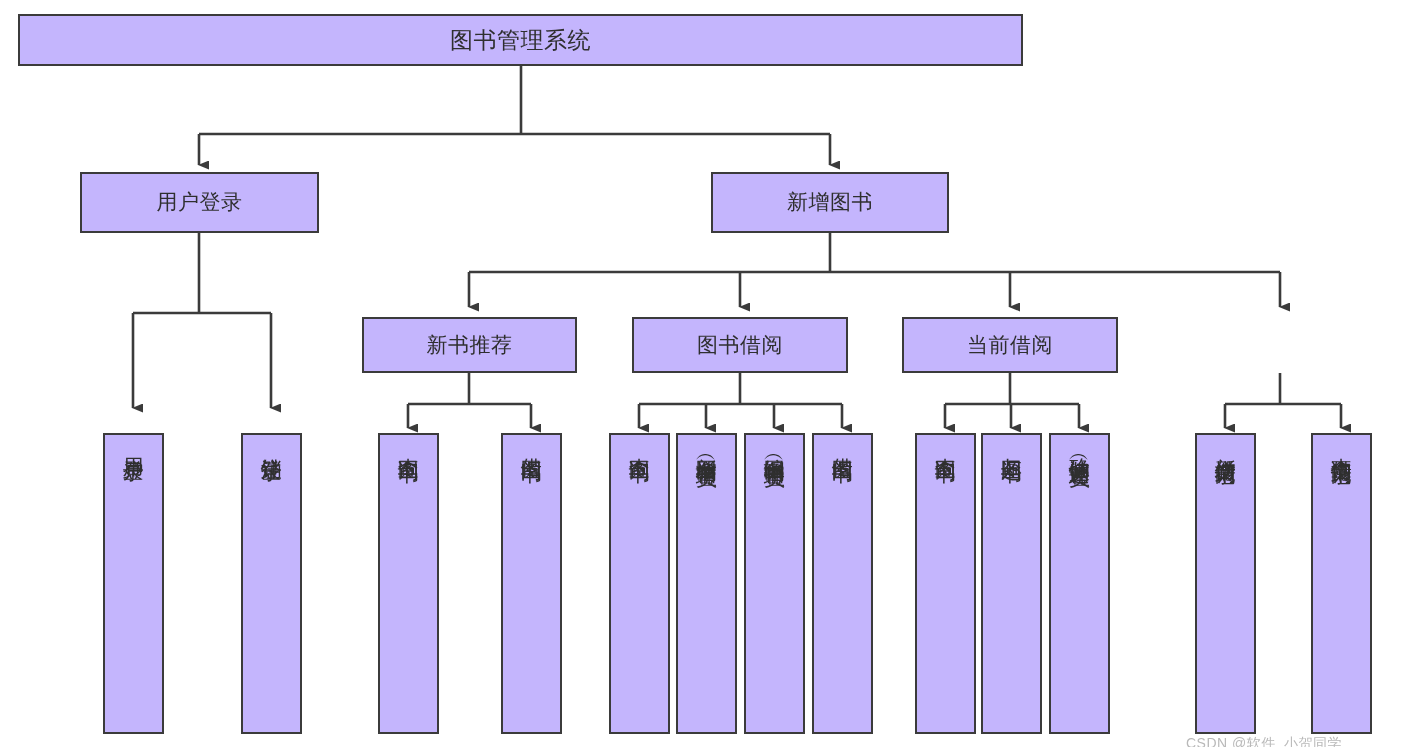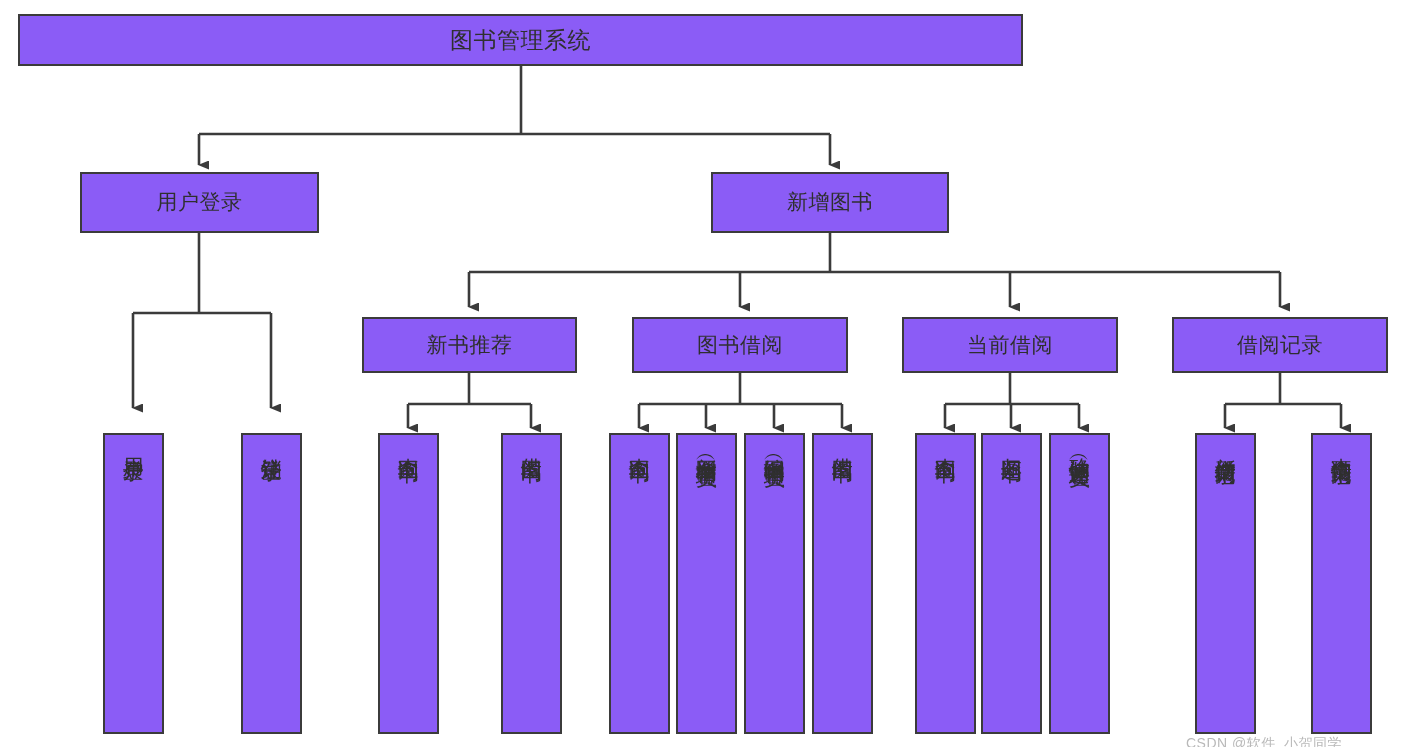--- a/index.html
+++ b/index.html
@@ -23,21 +23,21 @@
     left: 0;
     top: 0;
     width: 1405px;
     height: 747px;
     pointer-events: none;
   }
   .node {
     position: absolute;
     box-sizing: border-box;
     border: 2.5px solid #3b3b3b;
-    background: #8b5cf6;
+    background: #c4b5fd;
     display: flex;
     align-items: center;
     justify-content: center;
     overflow: hidden;
   }
   .node .lbl {
     display: block;
     text-align: center;
     color: #2f2f2f;
     letter-spacing: 0.5px;
@@ -145,23 +145,20 @@
   </div>
 
   <div class="node mid" style="left:632px; top:317px; width:216px; height:56px;">
     <span class="lbl">图书借阅</span>
   </div>
 
   <div class="node mid" style="left:902px; top:317px; width:216px; height:56px;">
     <span class="lbl">当前借阅</span>
   </div>
 
-  <div class="node mid" style="left:1172px; top:317px; width:216px; height:56px;">
-    <span class="lbl">借阅记录</span>
-  </div>
 
   <div class="node leaf" style="left:103px; top:433px; width:61px; height:301px;">
     <span class="lbl">用户登录</span>
   </div>
 
   <div class="node leaf" style="left:241px; top:433px; width:61px; height:301px;">
     <span class="lbl">注销登录</span>
   </div>
 
   <div class="node leaf" style="left:378px; top:433px; width:61px; height:301px;">

